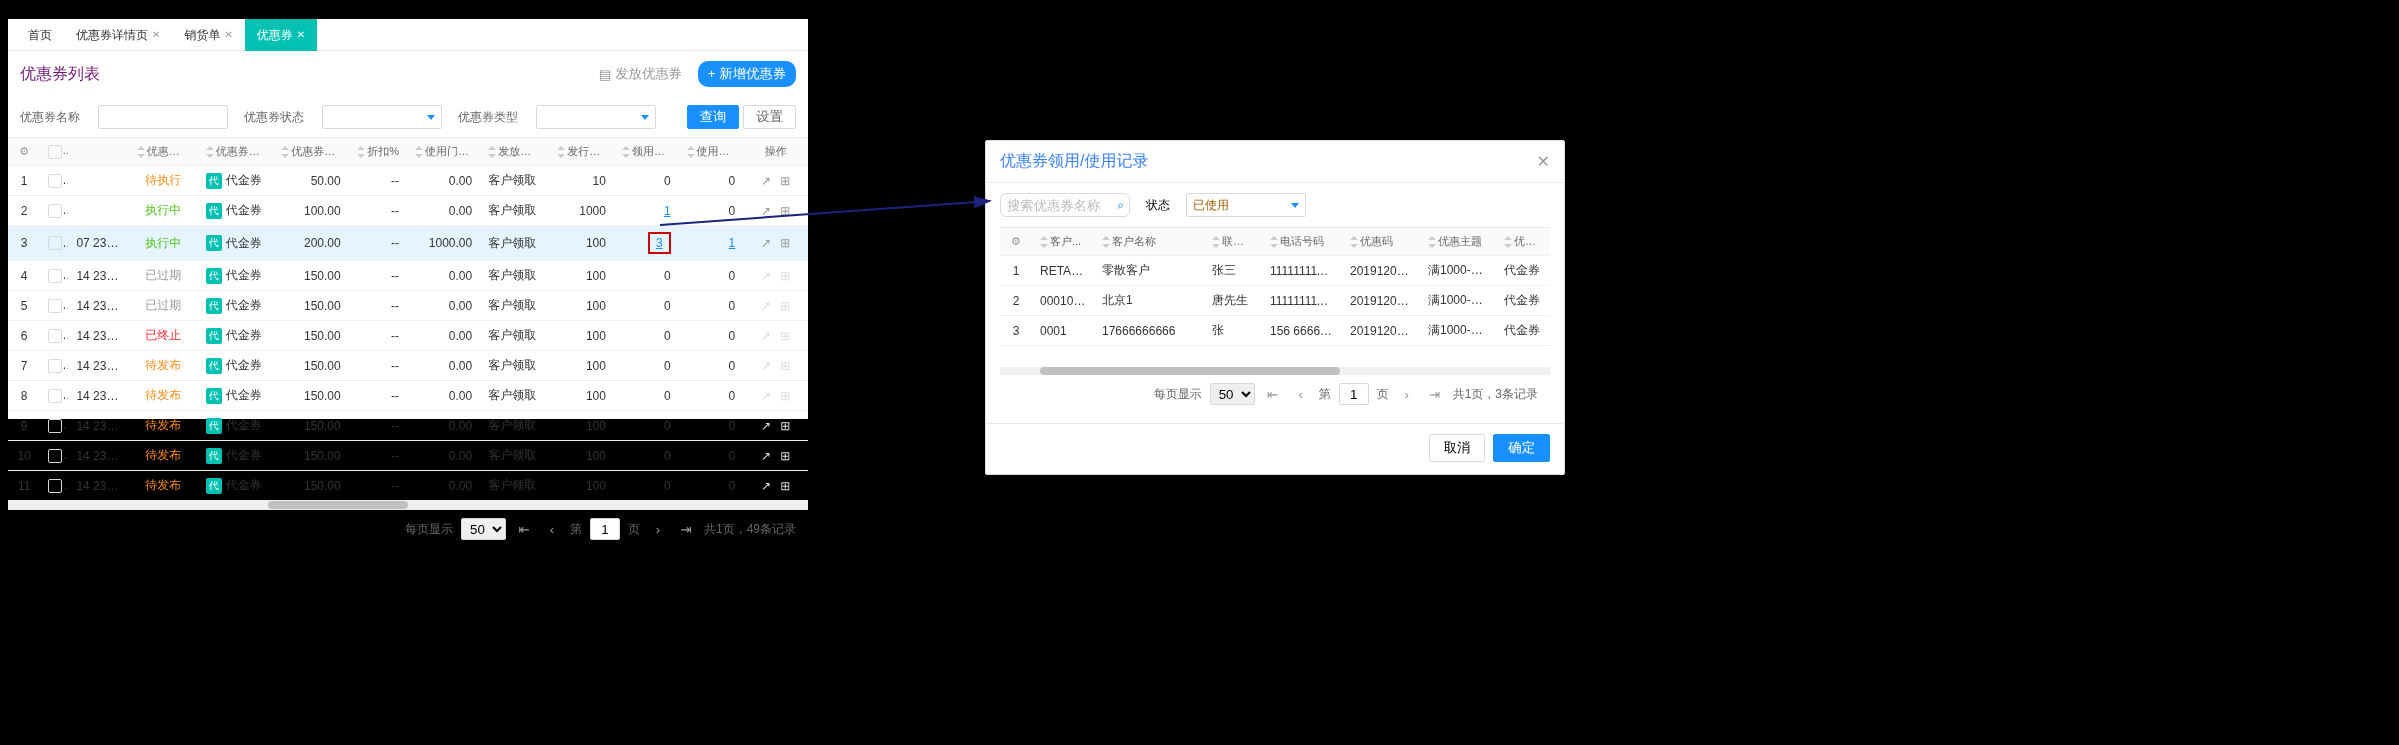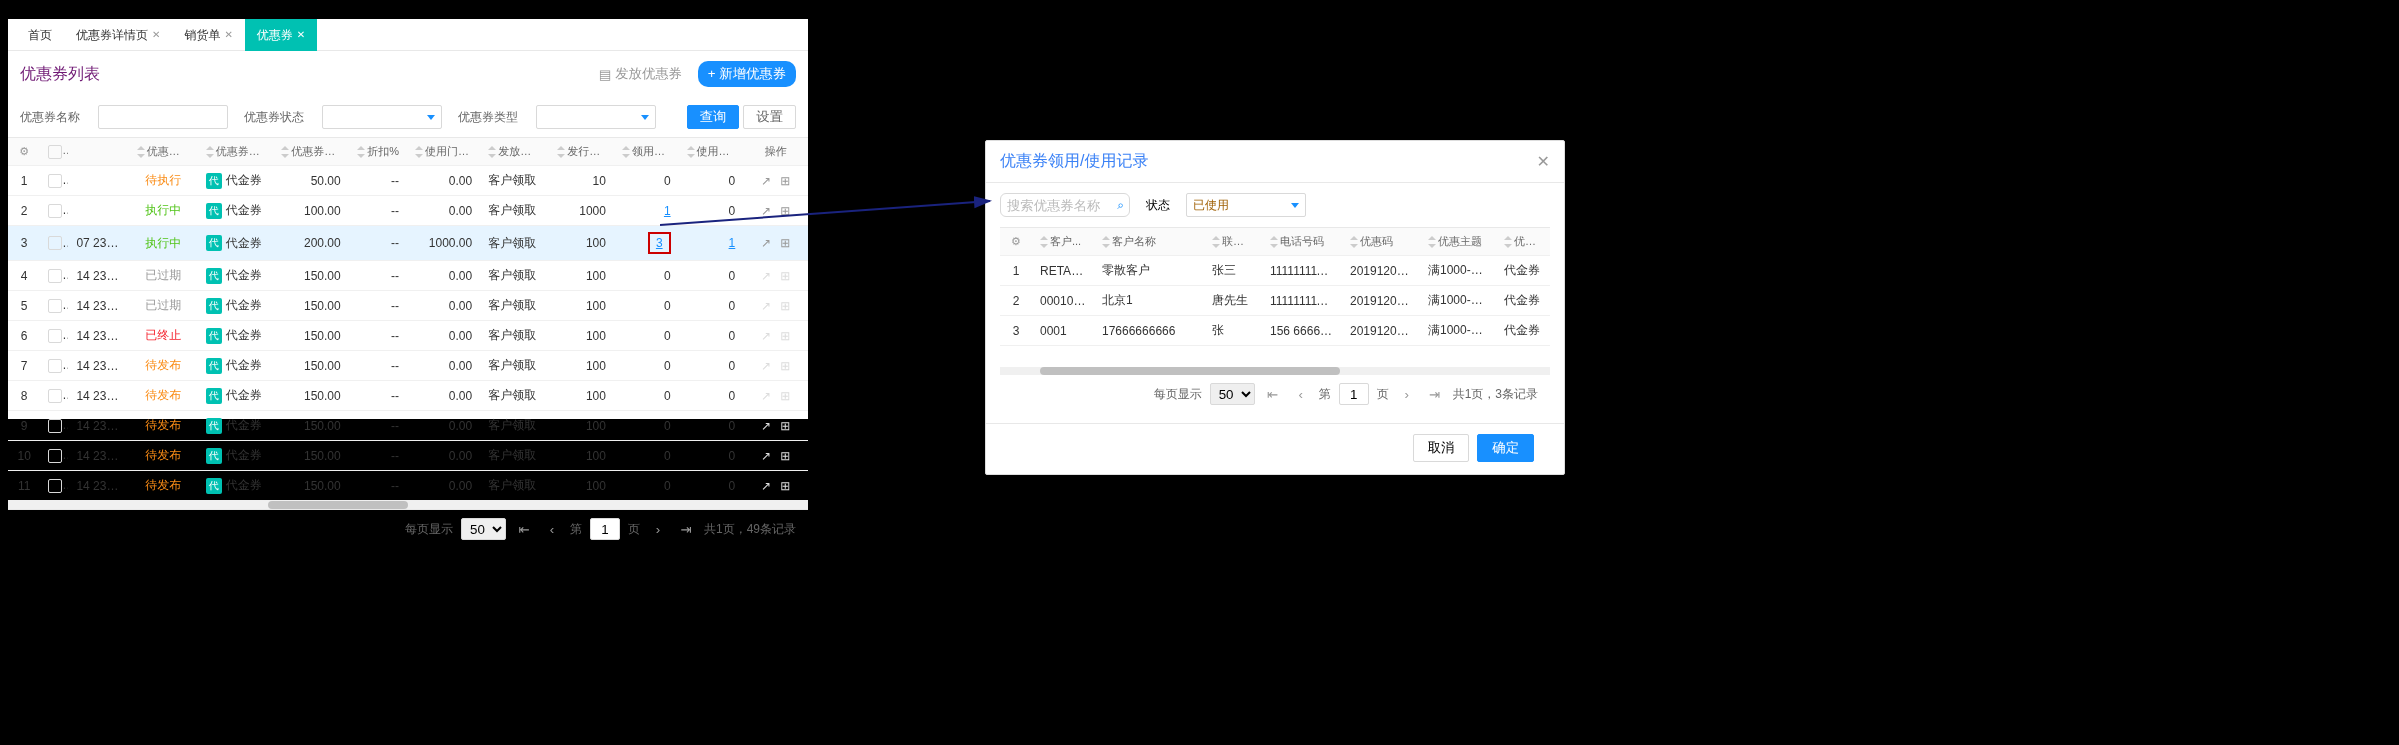--- a/index.html
+++ b/index.html
@@ -70,21 +70,21 @@
     
     
     .modal-header { display: flex; justify-content: space-between; align-items: center; padding: 10px 14px; border-bottom: 1px solid #e8e8e8; }
     .modal-title { font-size: 16px; color: #3b82f6; }
     .modal-close { cursor: pointer; color: #999; font-size: 16px; }
     .modal-body { padding: 10px 14px; }
     .modal-filter { display: flex; gap: 16px; align-items: center; margin-bottom: 10px; }
     .search-box { position: relative; width: 130px; }
     .search-input { width: 100%; height: 24px; border: 1px solid #d9d9d9; border-radius: 6px; padding: 0 24px 0 6px; }
     .search-icon-pos { position: absolute; right: 6px; top: 5px; color: #1890ff; }
-    .modal-footer { display: flex; justify-content: flex-end; gap: 8px; padding: 10px 30px; border-top: 1px solid #e8e8e8; }
+    .modal-footer { display: flex; justify-content: flex-end; gap: 8px; padding: 10px 14px; border-top: 1px solid #e8e8e8; }
     .btn-default { background: #fff; border: 1px solid #d9d9d9; padding: 4px 14px; border-radius: 2px; cursor: pointer; }
     .btn-confirm { background: #1890ff; color: #fff; border: 1px solid #1890ff; padding: 4px 14px; border-radius: 2px; cursor: pointer; }
     
     
     .arrow-svg { position: absolute; left: 660px; top: 195px; width: 340px; height: 50px; pointer-events: none; }
     
     .scroll-track { height: 8px; background: #f0f0f0; position: relative; }
     .scroll-thumb { position: absolute; height: 8px; background: #c0c0c0; border-radius: 4px; }
     
     .modal-table-wrap { min-height: 140px; }

